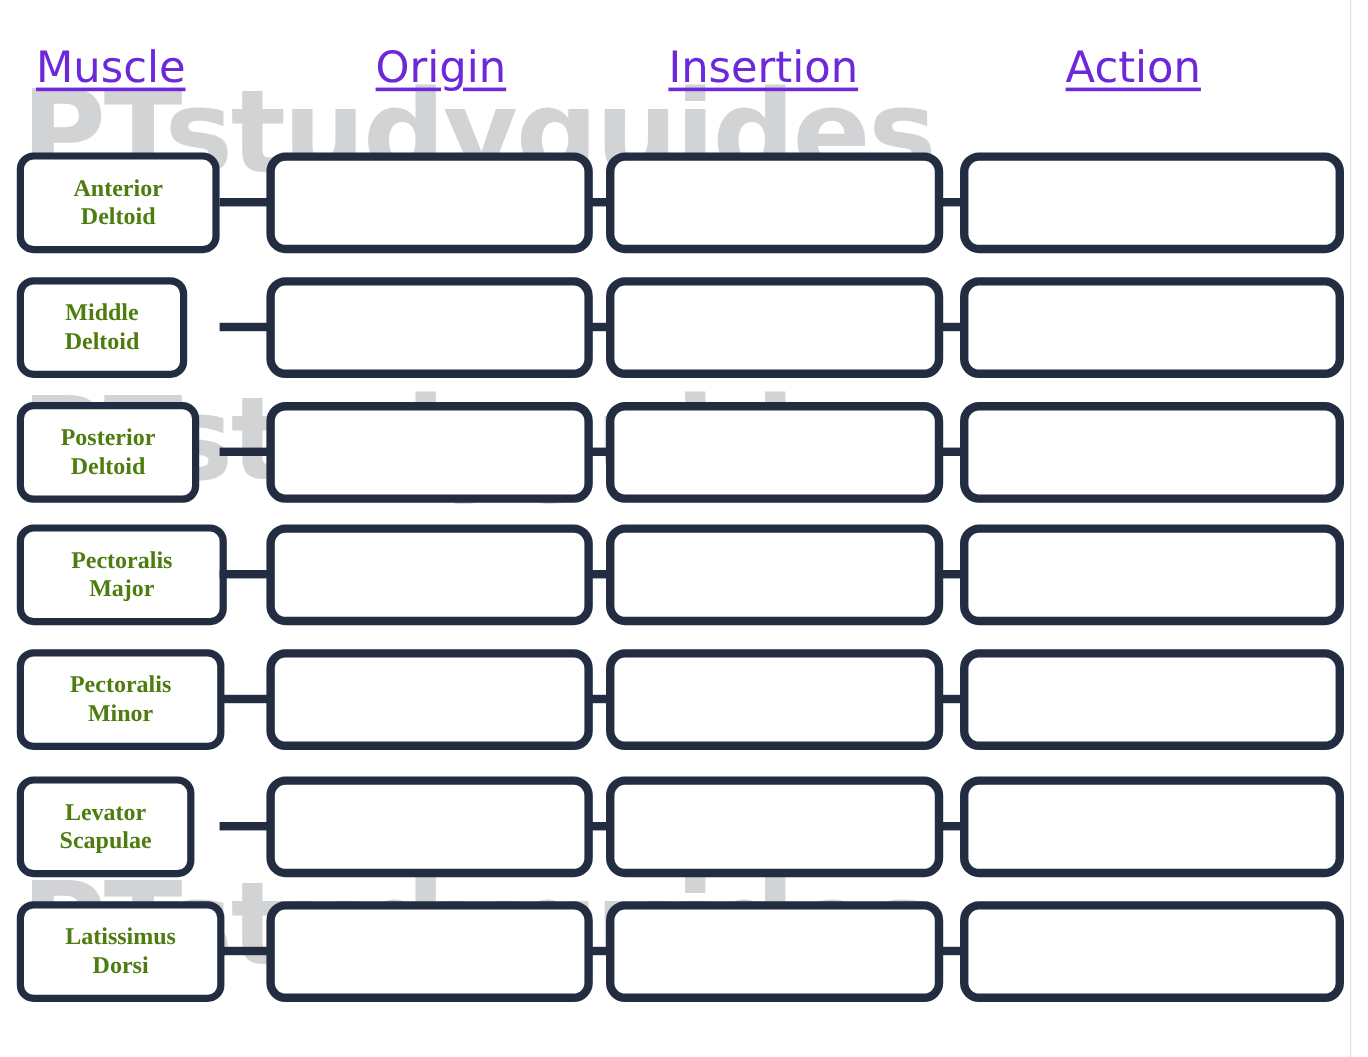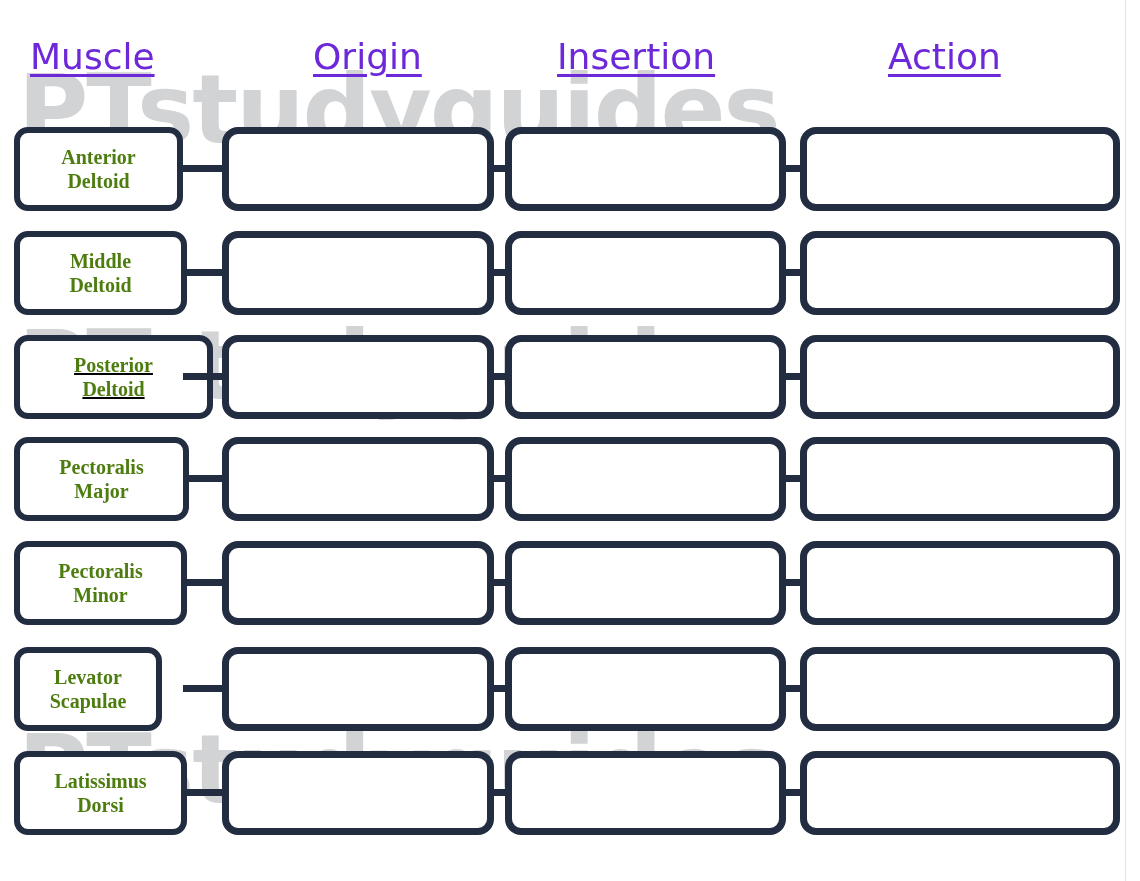--- a/index.html
+++ b/index.html
@@ -177,39 +177,39 @@
             <div class="answer-area"></div>
           </div>
           <div class="cell cell-insertion">
             <div class="answer-area"></div>
           </div>
           <div class="cell cell-action">
             <div class="answer-area"></div>
           </div>
         </div>
         <div class="row" style="top: 231px;">
-          <div class="cell cell-muscle" style="width: 173px;">
+          <div class="cell cell-muscle" style="width: 142px;">
             <div class="muscle-label">Middle
 Deltoid</div>
           </div>
           <div class="connector conn-1"></div>
           <div class="connector conn-2"></div>
           <div class="connector conn-3"></div>
           <div class="cell cell-origin">
             <div class="answer-area"></div>
           </div>
           <div class="cell cell-insertion">
             <div class="answer-area"></div>
           </div>
           <div class="cell cell-action">
             <div class="answer-area"></div>
           </div>
         </div>
         <div class="row" style="top: 335px;">
-          <div class="cell cell-muscle" style="width: 199px; text-decoration: underline;">
+          <div class="cell cell-muscle" style="width: 152px;">
             <div class="muscle-label">Posterior
 Deltoid</div>
           </div>
           <div class="connector conn-1"></div>
           <div class="connector conn-2"></div>
           <div class="connector conn-3"></div>
           <div class="cell cell-origin">
             <div class="answer-area"></div>
           </div>
           <div class="cell cell-insertion">

